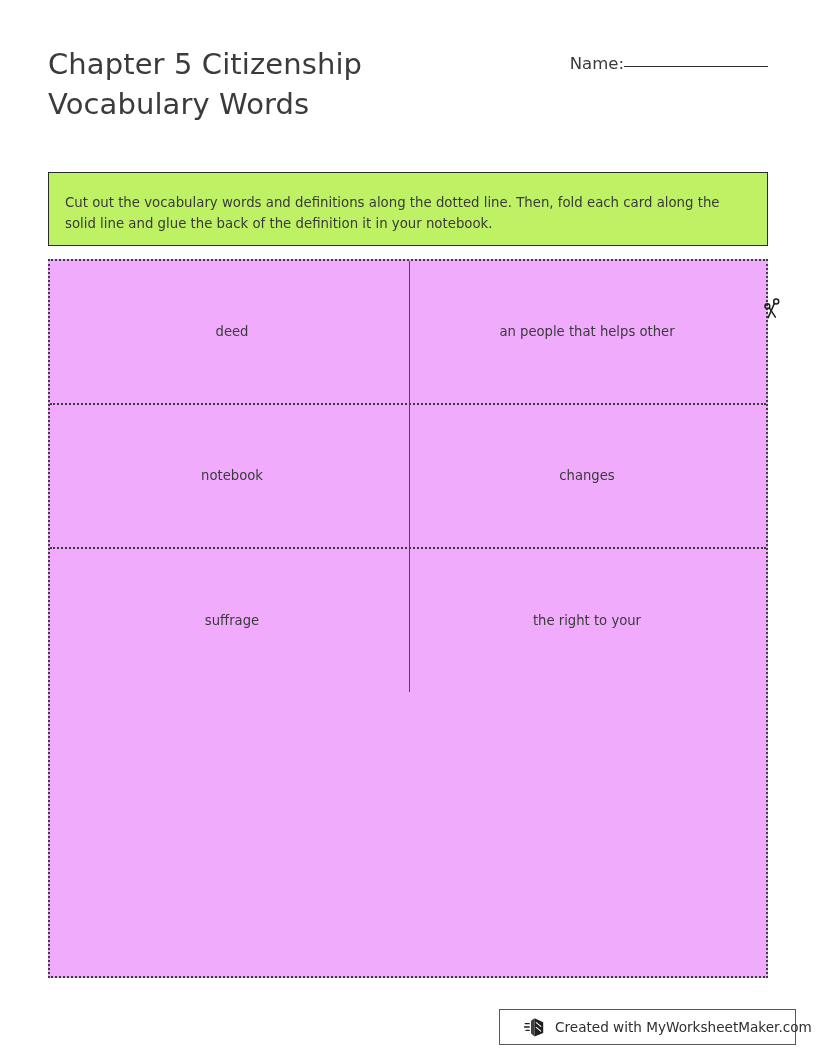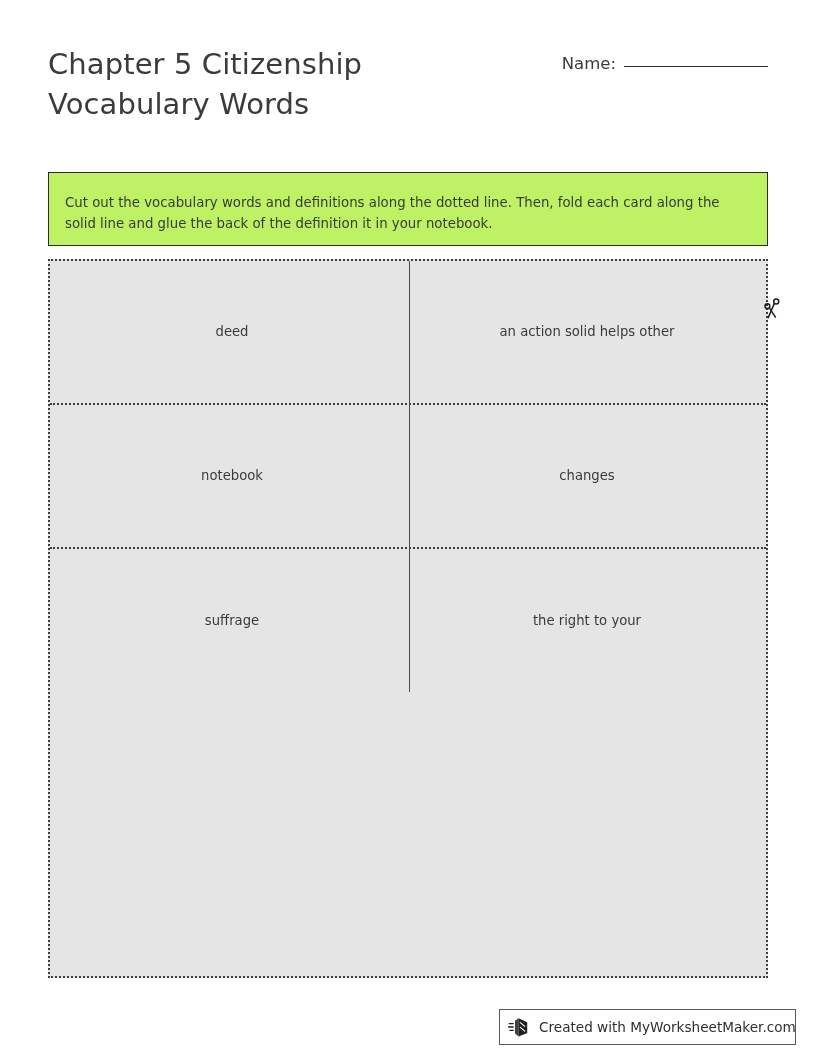--- a/index.html
+++ b/index.html
@@ -35,21 +35,20 @@
     letter-spacing: 0.1px;
     color: #3b3b3b;
     white-space: pre-line;
   }
   .name-block {
     position: absolute;
     right: 0;
     top: 10px;
     display: flex;
     align-items: baseline;
-    gap: 8px;
   }
   .name-label {
     font-size: 16.5px;
     color: #3b3b3b;
     font-weight: 400;
   }
   .name-rule {
     display: inline-block;
     width: 144px;
     height: 0;
@@ -81,21 +80,21 @@
 
   
   .card-grid {
     position: absolute;
     left: 48px;
     top: 259px;
     width: 720px;
     height: 719px;
     box-sizing: border-box;
     border: 2px dotted #3c3c3c;
-    background: #e5e5e5;
+    background: #f0abfc;
   }
   .card-row {
     position: relative;
     height: 143.8px;
     box-sizing: border-box;
     border-bottom: 2px dotted #3c3c3c;
     display: flex;
   }
   .card-row:last-child {
     border-bottom: none;
@@ -141,21 +140,21 @@
     position: absolute;
     left: 499px;
     top: 1009px;
     width: 297px;
     height: 36px;
     border: 1.3px solid #585858;
     box-sizing: border-box;
     background: #ffffff;
     display: flex;
     align-items: center;
-    padding-left: 8px;
+    padding-left: 24px;
     gap: 9px;
   }
   .footer-logo {
     width: 22px;
     height: 22px;
     flex: 0 0 auto;
     color: #1f1f1f;
   }
   .footer-logo svg { display: block; }
   .footer-text {
@@ -178,21 +177,21 @@
 </div>
 
 <div class="instruction-box">
   <div class="instruction-text">Cut out the vocabulary words and definitions along the dotted line. Then, fold each card along the solid line and glue the back of the definition it in your notebook.</div>
 </div>
 
 <div class="card-grid">
 
   <div class="card-row">
     <div class="card-cell term">deed</div>
-    <div class="card-cell def">an action solid helps other</div>
+    <div class="card-cell def">an people that helps other</div>
     <div class="fold-line"></div>
   </div>
 
   <div class="card-row">
     <div class="card-cell term">notebook</div>
     <div class="card-cell def">changes</div>
     <div class="fold-line"></div>
   </div>
 
 

